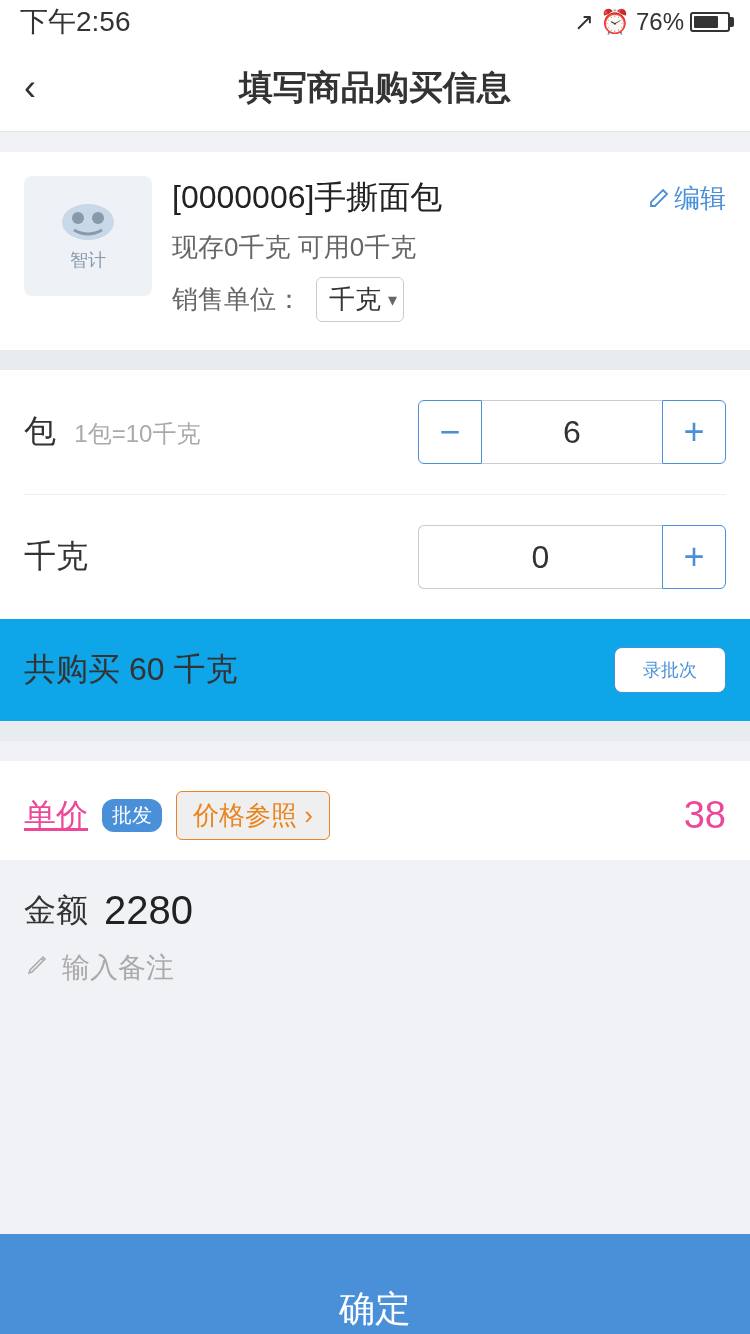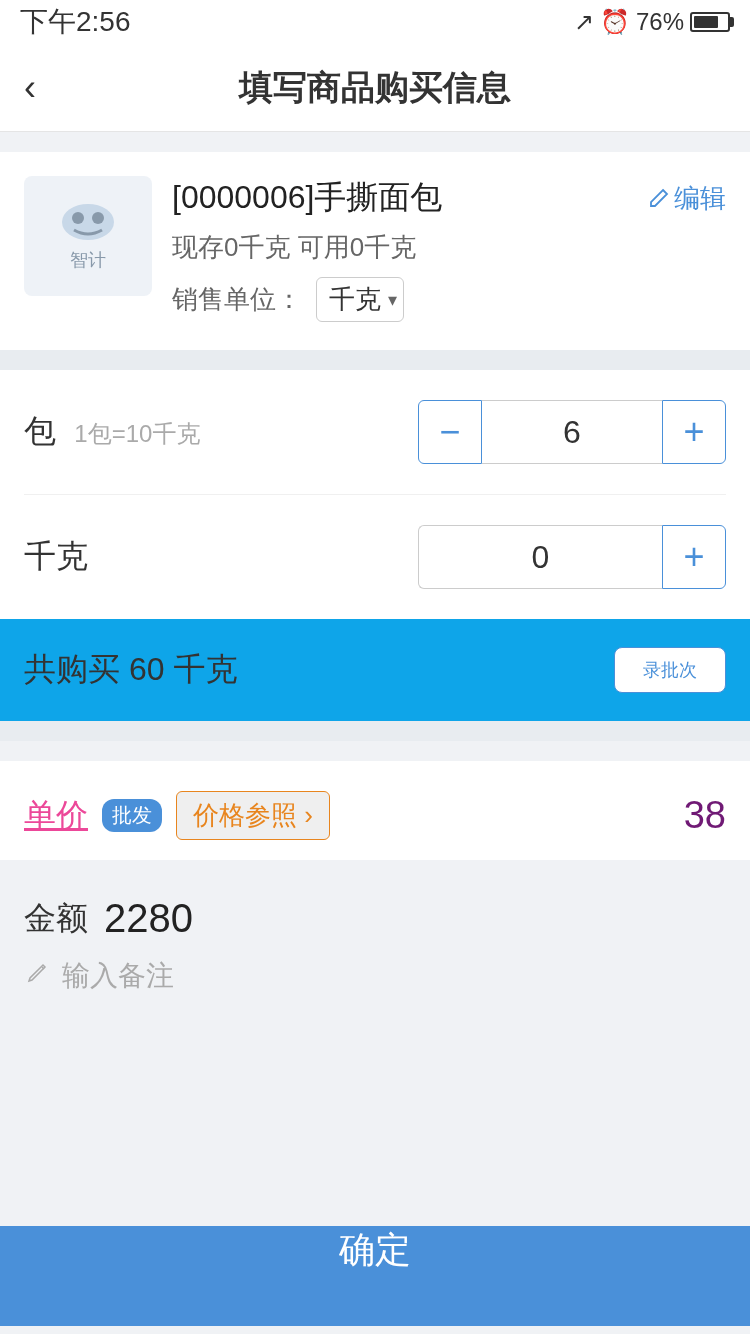--- a/index.html
+++ b/index.html
@@ -292,28 +292,28 @@
       border-radius: 6px;
       padding: 6px 16px;
       font-size: 26px;
       display: flex;
       align-items: center;
       gap: 4px;
       cursor: pointer;
     }
     .price-value {
       font-size: 38px;
-      color: #701a75;
+      color: #ec4899;
       font-weight: 500;
     }
 
     
     .amount-section {
       background: #f0f2f5;
-      padding: 36px 24px 0;
+      padding: 28px 24px 0;
     }
     .amount-row {
       display: flex;
       align-items: center;
       gap: 16px;
     }
     .amount-label {
       font-size: 32px;
       color: #333;
     }
@@ -344,24 +344,24 @@
       flex: 1;
       min-height: 260px;
     }
 
     
     .confirm-bar {
       width: 750px;
       height: 100px;
       background: #4a90d9;
       display: flex;
-      align-items: flex-start;
+      align-items: flex-end;
       justify-content: center;
       position: fixed;
-      bottom: 8px;
+      bottom: 0;
       left: 0;
       cursor: pointer;
     }
     .confirm-text {
       font-size: 36px;
       color: #fff;
       font-weight: 500;
     }
   </style>
 </head>

